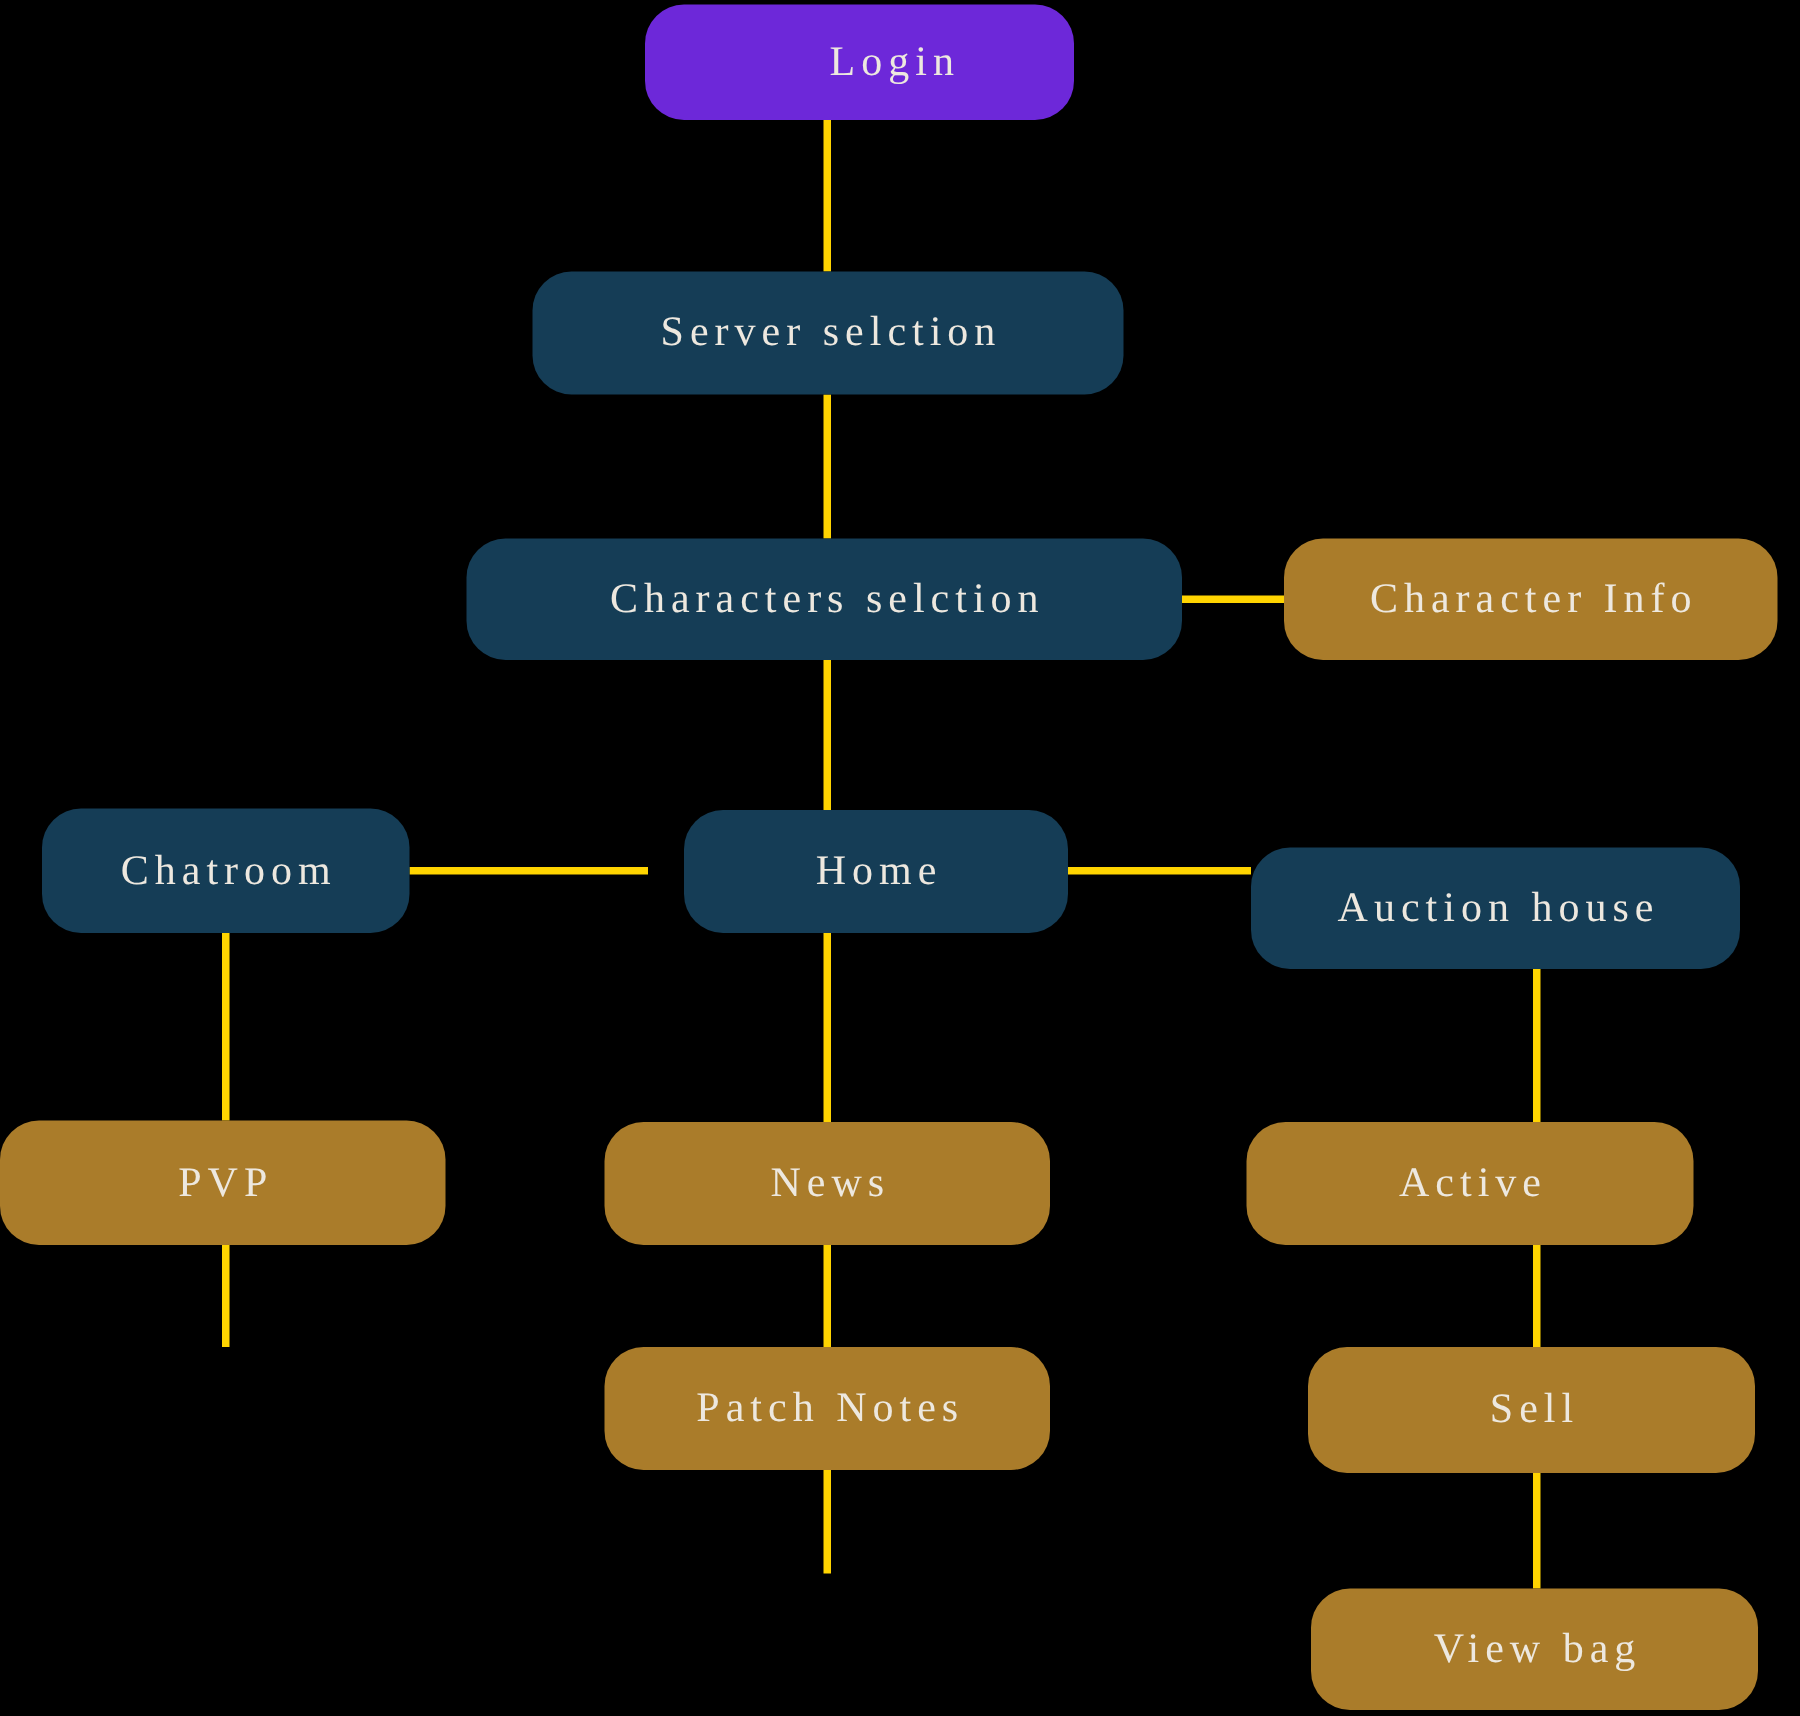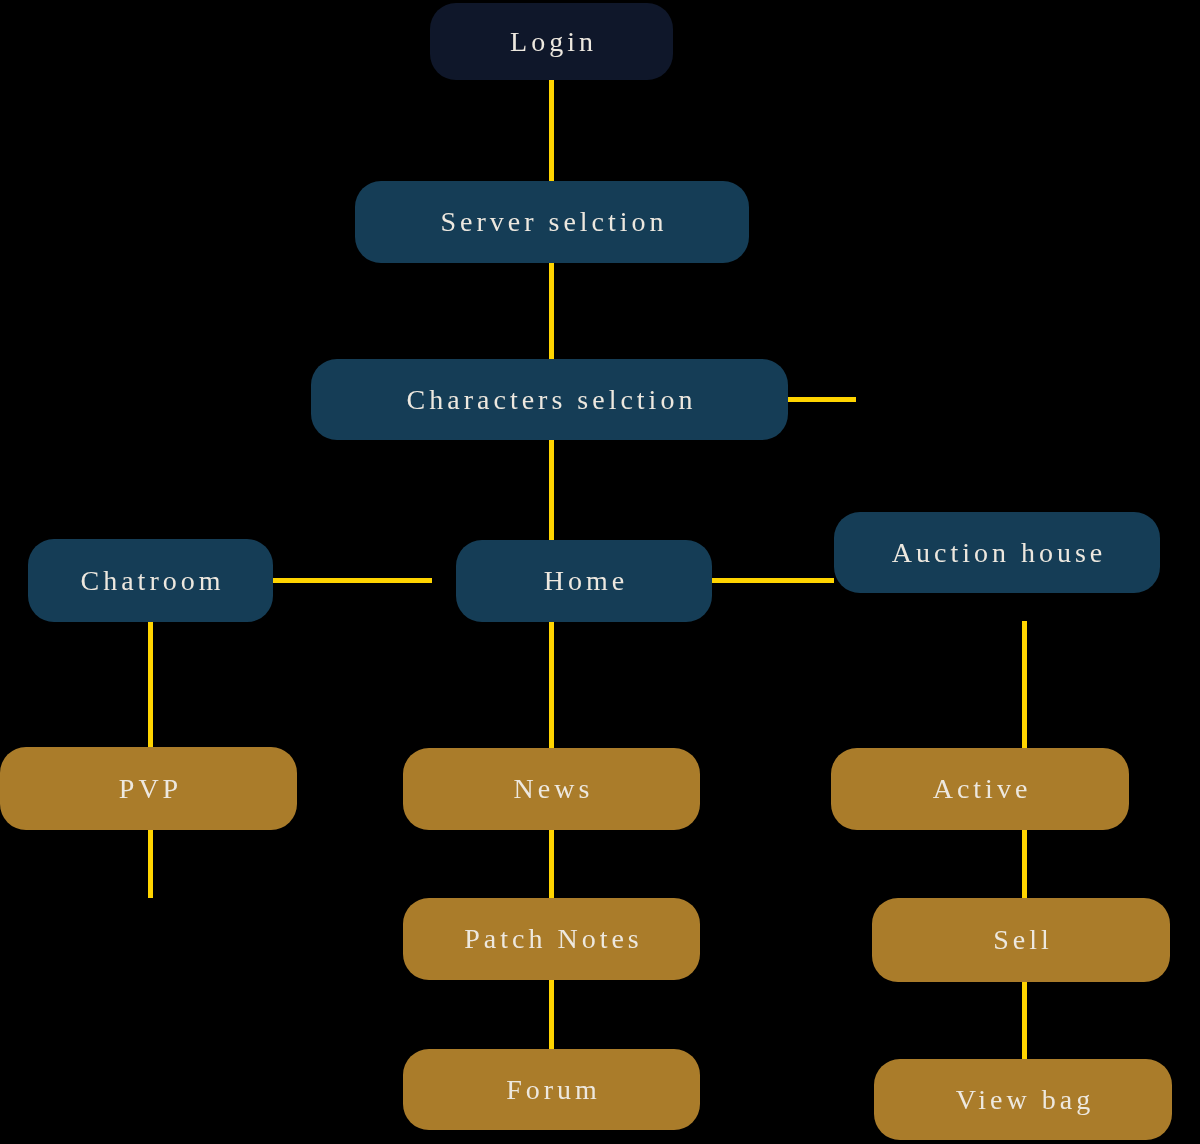--- a/index.html
+++ b/index.html
@@ -20,21 +20,21 @@
     border-radius: 26px;
     display: flex;
     align-items: center;
     justify-content: center;
     color: #EDE8DF;
     font-size: 28px;
     letter-spacing: 4px;
     text-indent: 4px;
     white-space: nowrap;
   }
-  .node.red  { background: #0f172a; }
+  .node.red  { background: #6d28d9; padding-left: 43px; }
   .node.blue { background: #153D56; }
   .node.gold { background: #AA7C2A; }
   .edge {
     position: absolute;
     background: #FFD400;
   }
   .edge.v { width: 5px; }
   .edge.h { height: 5px; }
 </style>
 </head>
@@ -62,49 +62,49 @@
   </div>
 
   <div class="node blue" style="left:355px; top:181px; width:394px; height:82px">
     <span>Server selction</span>
   </div>
 
   <div class="node blue" style="left:311px; top:359px; width:477px; height:81px">
     <span>Characters selction</span>
   </div>
 
+  <div class="node gold" style="left:856px; top:359px; width:329px; height:81px">
+    <span>Character Info</span>
+  </div>
 
   <div class="node blue" style="left:28px; top:539px;  width:245px; height:83px">
     <span>Chatroom</span>
   </div>
 
   <div class="node blue" style="left:456px; top:540px; width:256px; height:82px">
     <span>Home</span>
   </div>
 
-  <div class="node blue" style="left:834px; top:512px; width:326px; height:81px">
+  <div class="node blue" style="left:834px; top:565px; width:326px; height:81px">
     <span>Auction house</span>
   </div>
 
   <div class="node gold" style="left:0px; top:747px;   width:297px; height:83px">
     <span>PVP</span>
   </div>
 
 
   <div class="node gold" style="left:403px; top:748px; width:297px; height:82px">
     <span>News</span>
   </div>
 
   <div class="node gold" style="left:403px; top:898px; width:297px; height:82px">
     <span>Patch Notes</span>
   </div>
 
-  <div class="node gold" style="left:403px; top:1049px; width:297px; height:81px">
-    <span>Forum</span>
-  </div>
 
   <div class="node gold" style="left:831px; top:748px; width:298px; height:82px">
     <span>Active</span>
   </div>
 
   <div class="node gold" style="left:872px; top:898px; width:298px; height:84px">
     <span>Sell</span>
   </div>
 
   <div class="node gold" style="left:874px; top:1059px; width:298px; height:81px">

